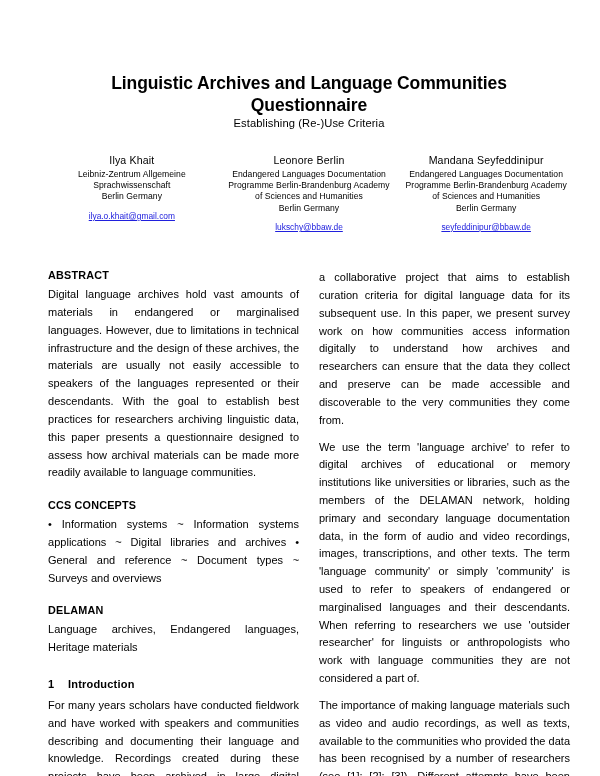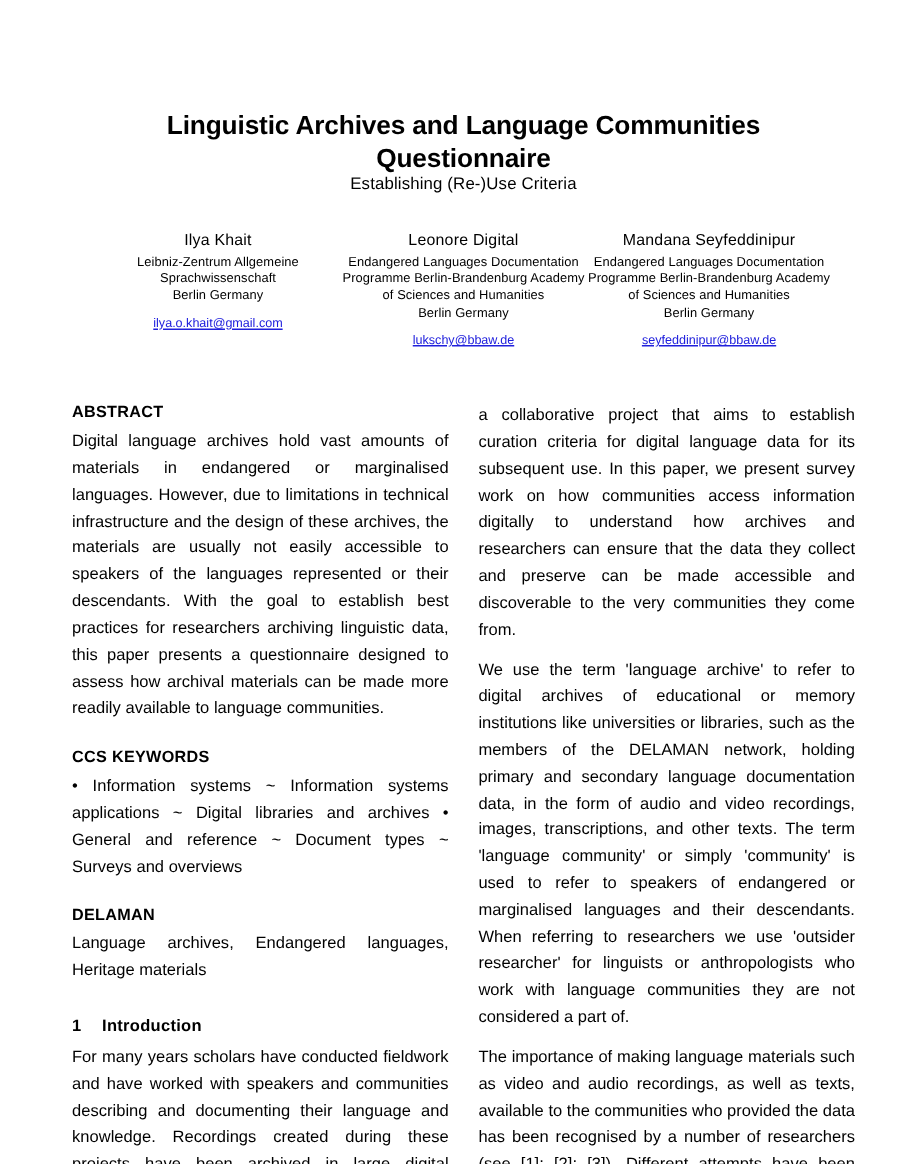--- a/index.html
+++ b/index.html
@@ -33,21 +33,21 @@
   }
   .subtitle {
     font-size: 11.2px;
     font-weight: normal;
     text-align: center;
     letter-spacing: 0.1px;
   }
   
   .authors {
     display: flex;
-    justify-content: center;
+    justify-content: space-between;
     margin-top: 25px;
     padding: 0 2px;
   }
   .author {
     width: 31.6%;
     text-align: center;
     line-height: 1.32;
   }
   .author-name {
     font-size: 10.6px;
@@ -114,21 +114,21 @@
   <div class="authors">
 
     <div class="author">
       <div class="author-name">Ilya Khait</div>
       <div class="author-affil" style="white-space:pre-line">Leibniz-Zentrum Allgemeine Sprachwissenschaft
 Berlin Germany</div>
       <a class="author-email">ilya.o.khait@gmail.com</a>
     </div>
 
     <div class="author">
-      <div class="author-name">Leonore Digital</div>
+      <div class="author-name">Leonore Berlin</div>
       <div class="author-affil" style="white-space:pre-line">Endangered Languages Documentation Programme Berlin-Brandenburg Academy of Sciences and Humanities
 Berlin Germany</div>
       <a class="author-email">lukschy@bbaw.de</a>
     </div>
 
     <div class="author">
       <div class="author-name">Mandana Seyfeddinipur</div>
       <div class="author-affil" style="white-space:pre-line">Endangered Languages Documentation Programme Berlin-Brandenburg Academy of Sciences and Humanities
 Berlin Germany</div>
       <a class="author-email">seyfeddinipur@bbaw.de</a>
@@ -136,21 +136,21 @@
 
   </div>
 
   <div class="columns">
 
     <div class="col">
 
       <h2 class="sec-head">ABSTRACT</h2>
       <p class="body">Digital language archives hold vast amounts of materials in endangered or marginalised languages. However, due to limitations in technical infrastructure and the design of these archives, the materials are usually not easily accessible to speakers of the languages represented or their descendants. With the goal to establish best practices for researchers archiving linguistic data, this paper presents a questionnaire designed to assess how archival materials can be made more readily available to language communities.</p>
 
-      <h2 class="sec-head spaced">CCS KEYWORDS</h2>
+      <h2 class="sec-head spaced">CCS CONCEPTS</h2>
       <p class="body">• Information systems ~ Information systems applications ~ Digital libraries and archives • General and reference ~ Document types ~ Surveys and overviews</p>
 
       <h2 class="sec-head spaced">DELAMAN</h2>
       <p class="body">Language archives, Endangered languages, Heritage materials</p>
 
       <h2 class="num-head"><span class="num">1</span><span>Introduction</span></h2>
       <p class="body">For many years scholars have conducted fieldwork and have worked with speakers and communities describing and documenting their language and knowledge. Recordings created during these projects have been archived in large digital archives usually housed in the global North in academic environments. The advent of the digital held the promise of democratisation of access to knowledge for everyone. However, 20-30 years down the line communities cannot easily access their own recordings in these digital archives. Studying and overcoming this issue falls within the scope of QUEST (Quality - Established: Testing and application of curation criteria and quality standards for audiovisual annotated language data),</p>
 
     </div>
 

